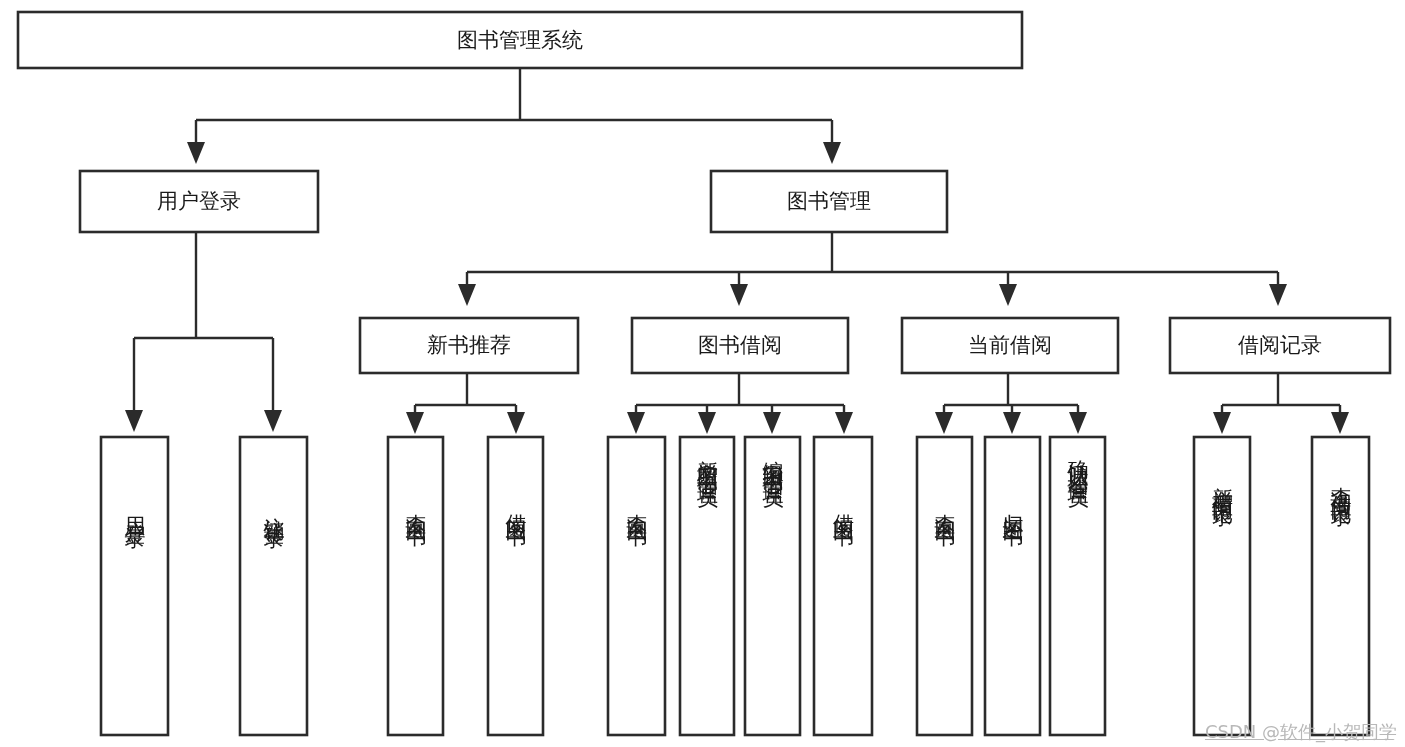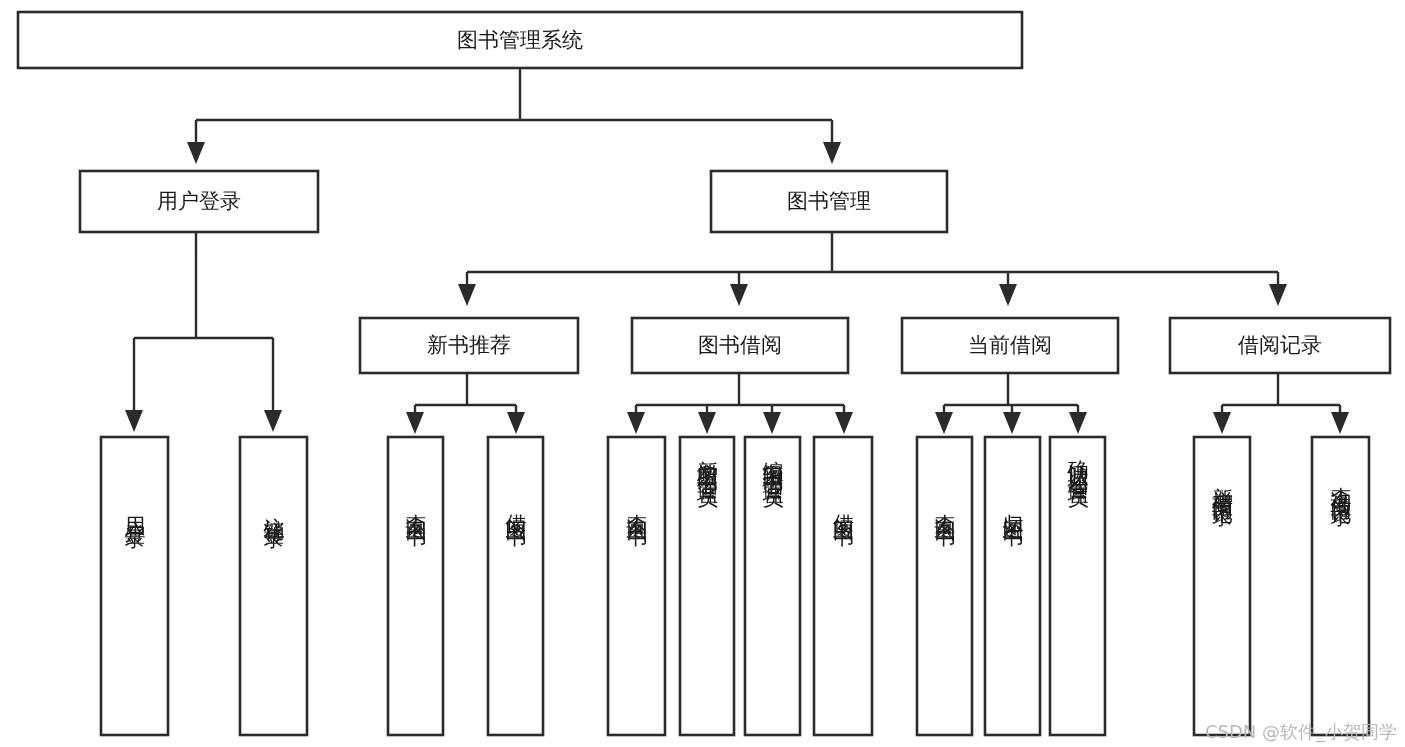--- a/index.html
+++ b/index.html
@@ -69,20 +69,21 @@
   }
   .watermark {
     position: absolute;
     right: 8px;
     bottom: 3px;
     font-family: "DejaVu Sans", "Liberation Sans", sans-serif;
     font-size: 18px;
     color: #b8b8b8;
     white-space: nowrap;
     user-select: none;
+    text-decoration: underline;
   }
 </style>
 </head>
 <body>
 
 <div id="diagram-root">
 
   <svg id="tree-svg" viewBox="0 0 1405 747">
     <defs>
       <g id="ah">

